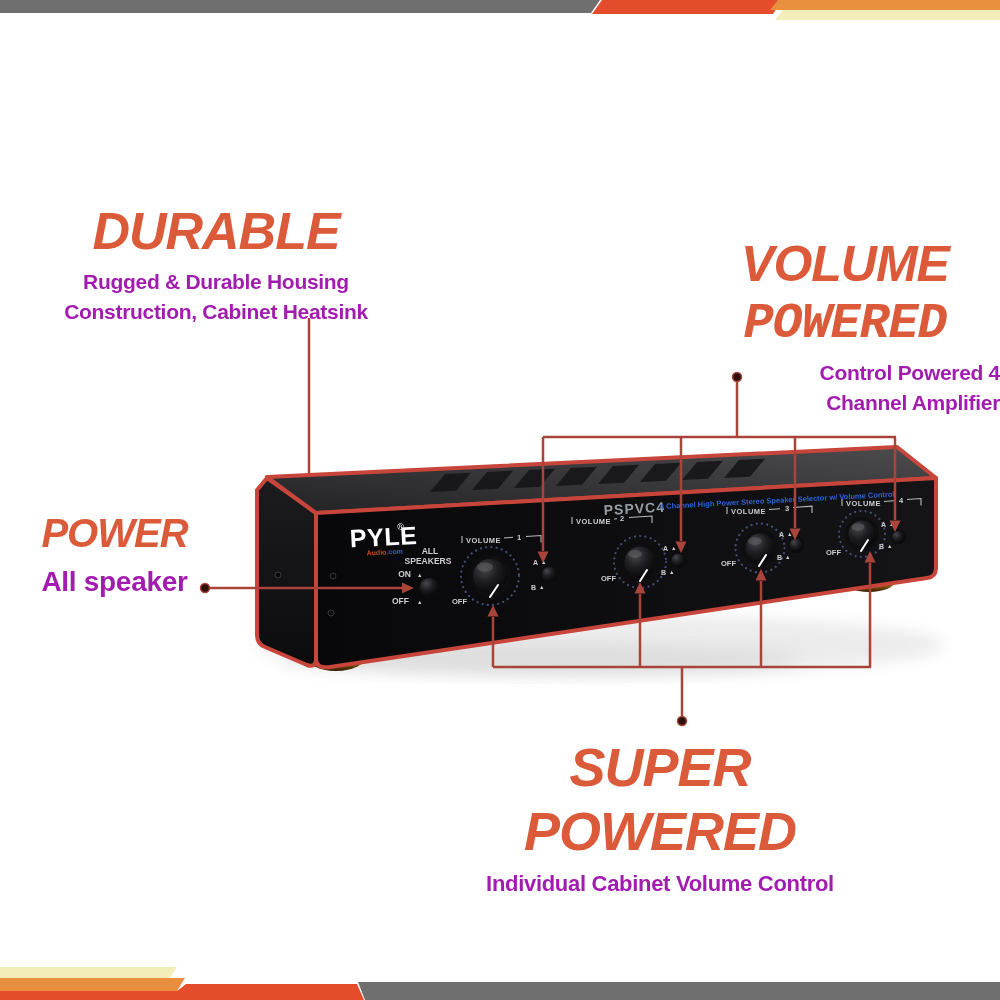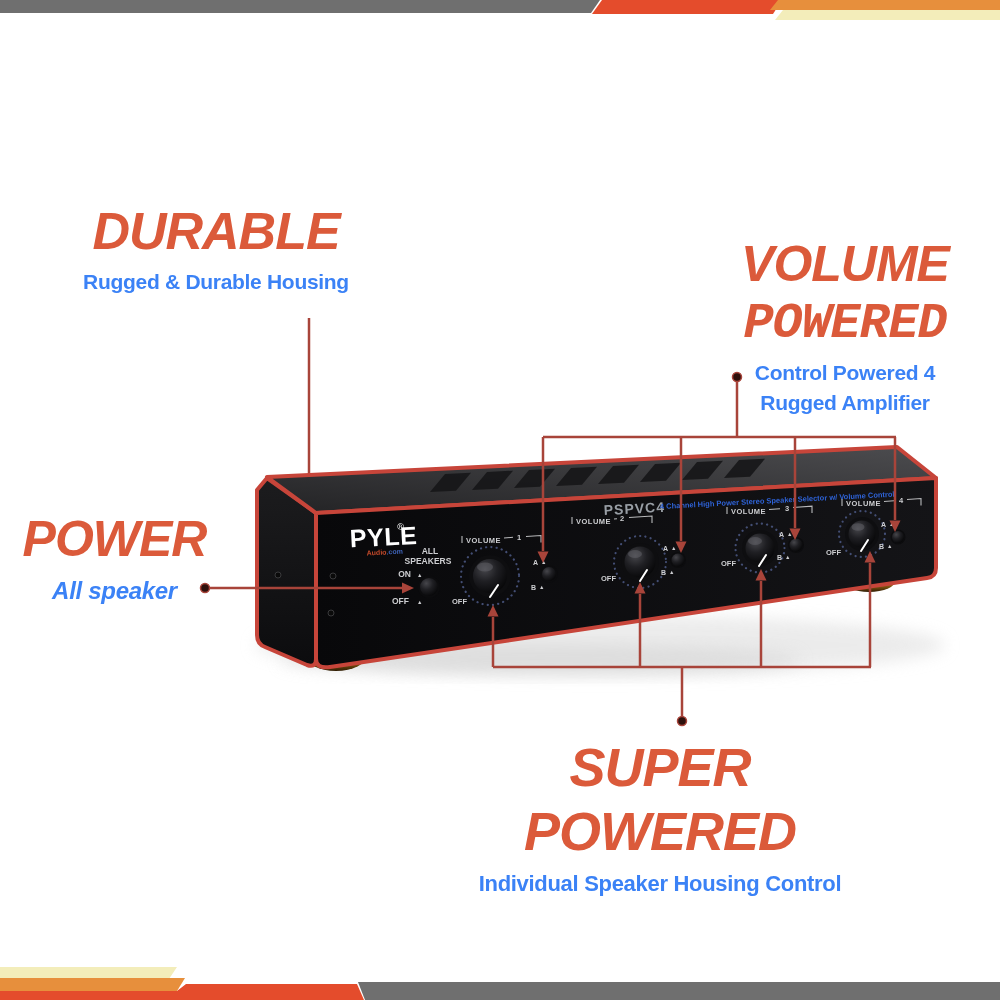--- a/index.html
+++ b/index.html
@@ -1,21 +1,21 @@
 <!DOCTYPE html>
 <html><head>
 <meta charset="utf-8">
 <style>
   html,body{margin:0;padding:0;background:#fff;}
   #canvas{position:relative;width:1000px;height:1000px;background:#ffffff;overflow:hidden;
           font-family:"Liberation Sans",sans-serif;}
   .bar{position:absolute;}
   .hl{position:absolute;text-align:center;}
   .hl .t{font-style:italic;font-weight:700;color:#db5a3a;letter-spacing:-1px;line-height:1.18;}
-  .hl .s{font-weight:700;color:#3b82f6;letter-spacing:-0.3px;line-height:1.42;margin-top:5px;}
+  .hl .s{font-weight:700;color:#a21caf;letter-spacing:-0.3px;line-height:1.42;margin-top:5px;}
   svg{position:absolute;left:0;top:0;}
   .panel-txt{fill:#cdced1;font-weight:700;}
   .bracket{stroke:#b9babc;stroke-width:1.1;fill:none;}
 </style>
 </head>
 <body>
 
 <div id="canvas">
 
   <div class="bar" style="left:0;top:0;width:600px;height:13px;background:#6f6f6f;
@@ -33,43 +33,44 @@
               clip-path:polygon(0 0,185px 0,177px 13px,0 13px);"></div>
   <div class="bar" style="left:0;top:980px;width:370px;height:20px;background:#e44c2c;
               clip-path:polygon(0 11px,177px 11px,186px 4px,357px 4px,364px 20px,0 20px);"></div>
   <div class="bar" style="left:355px;top:982px;width:645px;height:18px;background:#6f6f6f;
               clip-path:polygon(3px 0,645px 0,645px 18px,10px 18px);"></div>
 
   <div class="hl" style="left:30px;top:201px;width:372px;">
     <div class="t" style="font-size:52px;">DURABLE</div>
     <div class="s" style="font-size:21px;">
       <div>Rugged &amp; Durable Housing</div>
+      <div>Construction, Cabinet Heatsink</div>
     </div>
   </div>
 
   <div class="hl" style="left:690px;top:235px;width:310px;">
     <div class="t" style="font-size:50px;">VOLUME</div>
     <div class="t" style="font-size:50px;font-family:Liberation Mono, monospace;">POWERED</div>
-    <div class="s" style="font-size:21px;">
+    <div class="s" style="font-size:21px;text-align:right;">
       <div>Control Powered 4</div>
-      <div>Rugged Amplifier</div>
+      <div>Channel Amplifier</div>
     </div>
   </div>
 
   <div class="hl" style="left:12px;top:510px;width:205px;">
-    <div class="t" style="font-size:50px;">POWER</div>
-    <div class="s" style="font-size:24px;font-style:italic;">
+    <div class="t" style="font-size:40px;">POWER</div>
+    <div class="s" style="font-size:28px;">
       <div>All speaker</div>
     </div>
   </div>
 
   <div class="hl" style="left:430px;top:736px;width:460px;">
     <div class="t" style="font-size:54px;">SUPER POWERED</div>
     <div class="s" style="font-size:22px;">
-      <div>Individual Speaker Housing Control</div>
+      <div>Individual Cabinet Volume Control</div>
     </div>
   </div>
 
   <svg width="1000" height="1000" viewBox="0 0 1000 1000">
     <defs>
       <radialGradient id="knobG" cx="0.35" cy="0.3" r="0.8">
         <stop offset="0" stop-color="#46464b"></stop>
         <stop offset="0.45" stop-color="#1f1f23"></stop>
         <stop offset="1" stop-color="#040405"></stop>
       </radialGradient>

